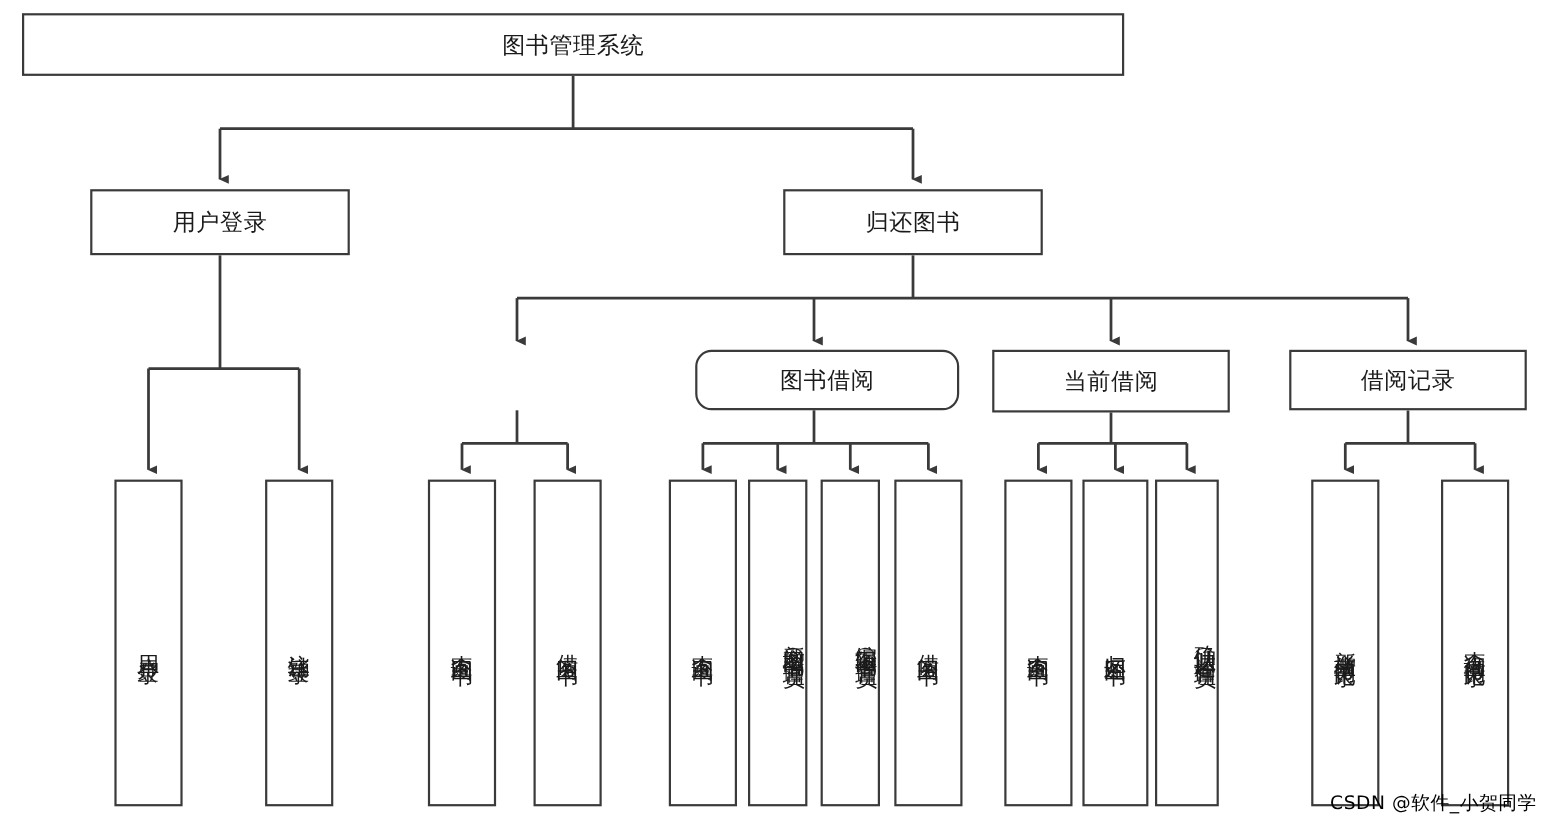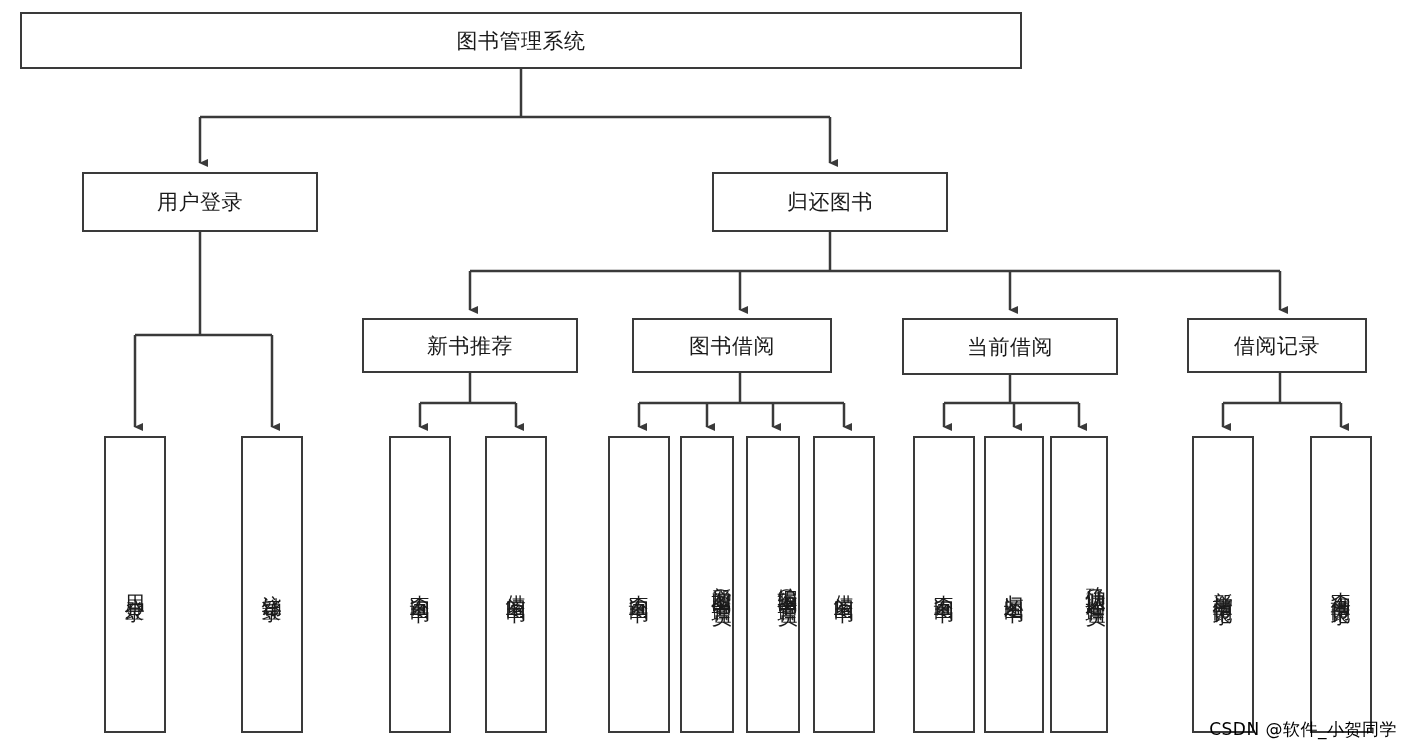--- a/index.html
+++ b/index.html
@@ -131,30 +131,27 @@
     <span class="hlabel">图书管理系统</span>
   </div>
 
   <div class="node h-node" style="left:82px; top:172px; width:236px; height:60px;">
     <span class="hlabel">用户登录</span>
   </div>
   <div class="node h-node" style="left:712px; top:172px; width:236px; height:60px;">
     <span class="hlabel">归还图书</span>
   </div>
 
-  <div class="node h-node" style="left:362px; top:318px; width:216px; height:55px;">
-    <span class="hlabel">新书推荐</span>
-  </div>
-  <div class="node h-node" style="left:632px; top:318px; width:200px; height:55px;">
+  <div class="node h-node" style="left:632px; top:318px; width:240px; height:55px;border-radius:15px;">
     <span class="hlabel">图书借阅</span>
   </div>
   <div class="node h-node" style="left:902px; top:318px; width:216px; height:57px;">
     <span class="hlabel">当前借阅</span>
   </div>
-  <div class="node h-node" style="left:1172px; top:318px; width:180px; height:55px;margin-left:15px;">
+  <div class="node h-node" style="left:1172px; top:318px; width:216px; height:55px;">
     <span class="hlabel">借阅记录</span>
   </div>
 
   <div class="node v-node" style="left:104px; top:436px; width:62px; height:297px;">
     <span class="vlabel">用户登录</span>
   </div>
   <div class="node v-node" style="left:241px; top:436px; width:62px; height:297px;">
     <span class="vlabel">注销登录</span>
   </div>
   <div class="node v-node" style="left:389px; top:436px; width:62px; height:297px;">

